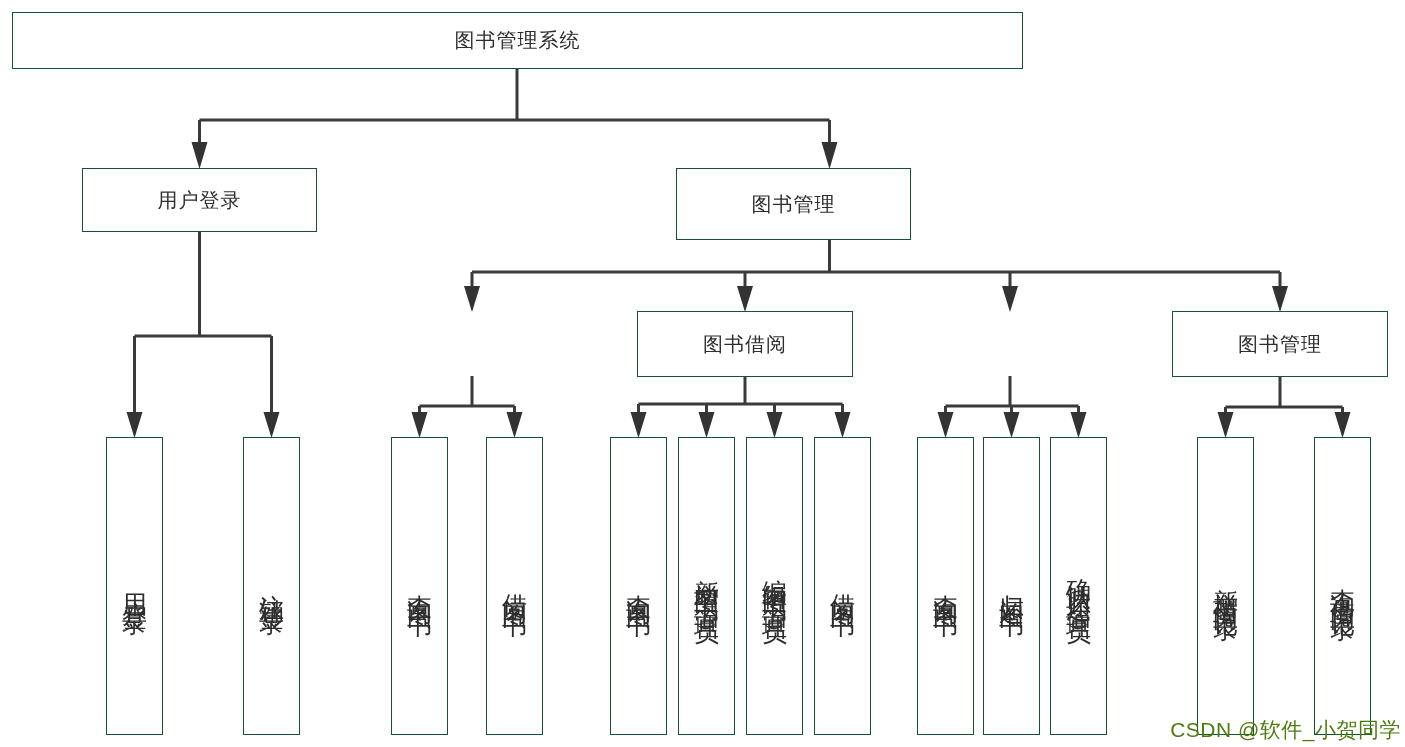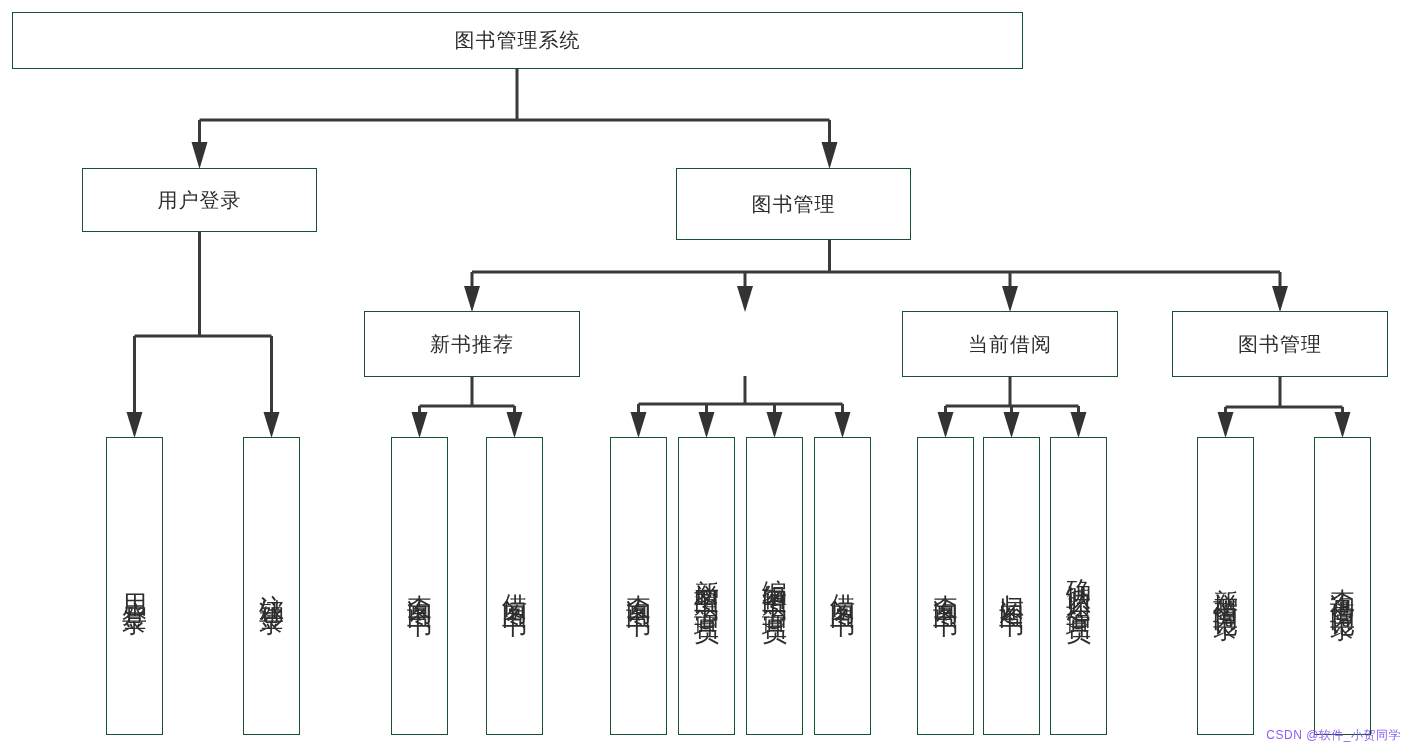--- a/index.html
+++ b/index.html
@@ -32,22 +32,22 @@
   .vlabel {
     writing-mode:vertical-rl;
     font-size:25px;
     line-height:1;
     letter-spacing:6px;
     color:#2d2d2d;
   }
   .watermark {
     position:absolute;
     right:4px; bottom:3px;
-    font-size:12px;
-    color:#8b5cf6;
+    font-size:21px;
+    color:#4d7c0f;
     letter-spacing:0.5px;
     z-index:5;
     white-space:nowrap;
   }
 </style>
 </head>
 <body>
 
 <div class="canvas">
 
@@ -102,25 +102,22 @@
     <span class="hlabel">图书管理系统</span>
   </div>
 
   <div class="box" style="left:82px;top:168px;width:235px;height:64px">
     <span class="hlabel">用户登录</span>
   </div>
   <div class="box" style="left:676px;top:168px;width:235px;height:72px">
     <span class="hlabel">图书管理</span>
   </div>
 
-  <div class="box" style="left:364px;top:311px;width:216px;height:66px">
-    <span class="hlabel">新书推荐</span>
-  </div>
-  <div class="box" style="left:902px;top:311px;width:216px;height:66px">
-    <span class="hlabel">当前借阅</span>
+  <div class="box" style="left:637px;top:311px;width:216px;height:66px">
+    <span class="hlabel">图书借阅</span>
   </div>
   <div class="box" style="left:1172px;top:311px;width:216px;height:66px">
     <span class="hlabel">图书管理</span>
   </div>
 
   <div class="box leaf" style="left:106px">
     <span class="vlabel">用户登录</span>
   </div>
   <div class="box leaf" style="left:243px">
     <span class="vlabel">注销登录</span>

